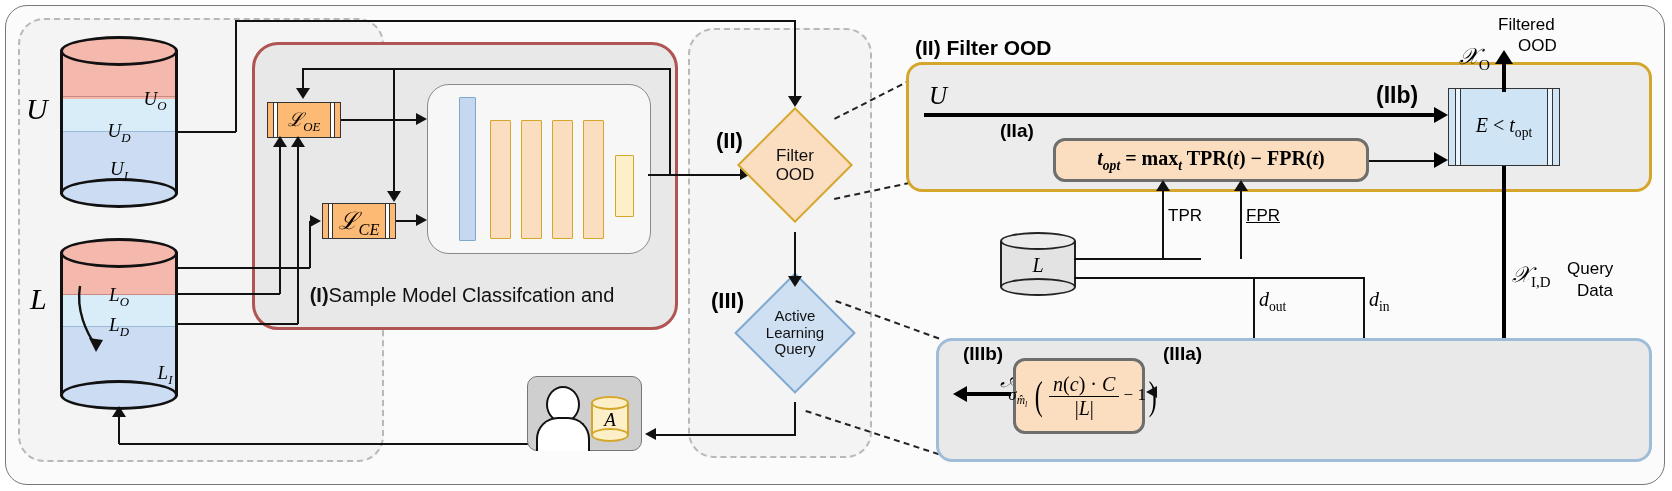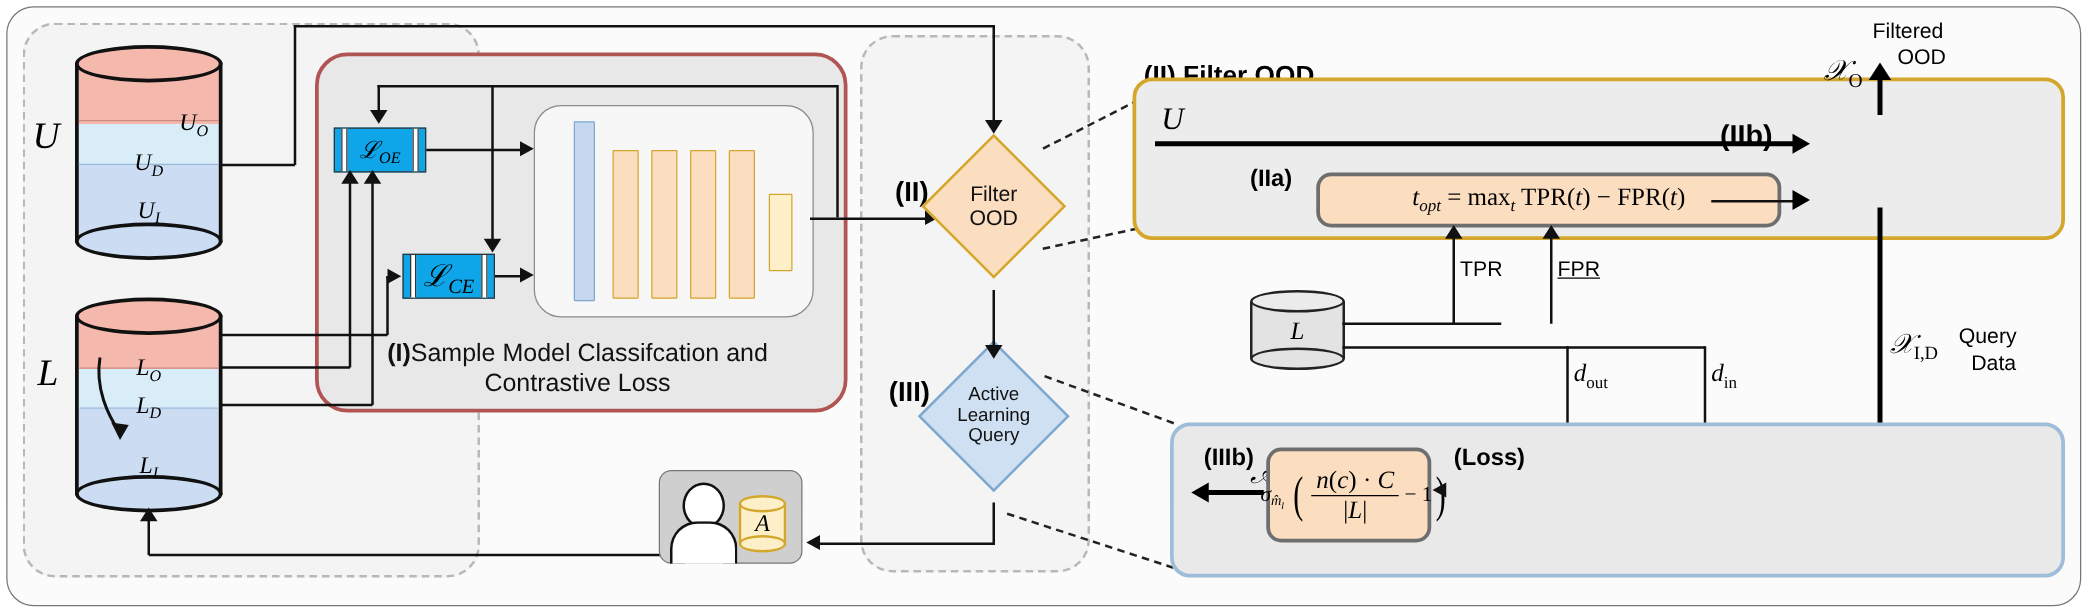--- a/index.html
+++ b/index.html
@@ -22,21 +22,21 @@
   .nnbar{position:absolute;border-radius:1px;}
 
   
   .cyl{position:absolute;}
   .cyl .body{position:absolute;left:0;right:0;border-left:3px solid #111;border-right:3px solid #111;overflow:hidden;}
   .cyl .top{position:absolute;left:0;right:0;border:3px solid #111;border-radius:50%;box-sizing:border-box;}
   .cyl .bot{position:absolute;left:0;right:0;border:3px solid #111;border-radius:50%;box-sizing:border-box;}
   .seg-label{position:absolute;width:100%;text-align:center;font-size:19px;}
 
   
-  .loss{position:absolute;background:#0ea5e9;border:1.5px solid #333;box-sizing:border-box;}
+  .loss{position:absolute;background:#fdba74;border:1.5px solid #333;box-sizing:border-box;}
   .loss .inner{position:absolute;top:0;bottom:0;width:3px;background:#fff;border-left:1px solid #333;border-right:1px solid #333;}
 
   
   .diamond{position:absolute;transform:rotate(45deg);box-sizing:border-box;}
   .diamond > .dtext{transform:rotate(-45deg);width:100%;height:100%;display:flex;align-items:center;justify-content:center;flex-direction:column;font-size:17px;line-height:1.12;color:#111;}
 
   
   .ln{position:absolute;background:#111;}
   .lnv{width:1.6px;}
   .lnh{height:1.6px;}
@@ -54,21 +54,21 @@
   .dash-ln{position:absolute;height:0;border-top:2px dashed #222;transform-origin:0 0;}
 
   
   #panel2{left:906px;top:62px;width:740px;height:124px;border:3px solid #d4a72c;border-radius:16px;background:#ececec;}
   #panel3{left:936px;top:338px;width:710px;height:118px;border:3px solid #9fbdd8;border-radius:16px;background:#e9e9e9;}
   .formula-box{position:absolute;background:#fbddc0;border:3px solid #6e6e6e;border-radius:12px;box-sizing:border-box;}
   #e-box{position:absolute;left:1448px;top:88px;width:112px;height:78px;background:#cfe5f5;border:1.5px solid #333;box-sizing:border-box;}
   #e-box .inner{position:absolute;top:0;bottom:0;width:4px;background:#eaf5fd;border-left:1px solid #333;border-right:1px solid #333;}
 
   .lbl{position:absolute;color:#000;}
-  .bold{font-weight:bold;margin-top:13px;}
+  .bold{font-weight:bold;}
 
   
   #annot{left:527px;top:376px;width:113px;height:73px;background:#cfcfcf;border:1.5px solid #777;border-radius:10px;}
   #person-head{position:absolute;left:18px;top:9px;width:30px;height:33px;border:2.5px solid #111;border-radius:50%;background:#fff;}
   #person-body{position:absolute;left:8px;top:40px;width:50px;height:32px;border:2.5px solid #111;border-bottom:none;border-radius:22px 22px 0 0;background:#fff;}
   #acyl{position:absolute;left:63px;top:19px;width:38px;height:46px;}
   #acyl .abody{position:absolute;left:0;right:0;top:7px;bottom:7px;background:#fdf0c9;border-left:2px solid #d4a72c;border-right:2px solid #d4a72c;}
   #acyl .atop{position:absolute;left:0;right:0;top:0;height:14px;border:2px solid #d4a72c;border-radius:50%;background:#fdf0c9;box-sizing:border-box;}
   #acyl .abot{position:absolute;left:0;right:0;bottom:0;height:14px;border:2px solid #d4a72c;border-radius:50%;background:#fdf0c9;box-sizing:border-box;}
 
@@ -101,21 +101,20 @@
   <div class="abs nnbar" style="left:490px;top:120px;width:19px;height:117px;background:#fbddc0;border:1.5px solid #d4a72c;"></div>
   <div class="abs nnbar" style="left:521px;top:120px;width:19px;height:117px;background:#fbddc0;border:1.5px solid #d4a72c;"></div>
   <div class="abs nnbar" style="left:552px;top:120px;width:19px;height:117px;background:#fbddc0;border:1.5px solid #d4a72c;"></div>
   <div class="abs nnbar" style="left:583px;top:120px;width:19px;height:117px;background:#fbddc0;border:1.5px solid #d4a72c;"></div>
   <div class="abs nnbar" style="left:615px;top:155px;width:17px;height:60px;background:#fdf0c9;border:1.5px solid #d4a72c;"></div>
 
   <div class="abs ctr" style="left:258px;top:268px;width:408px;height:54px;flex-direction:column;font-size:20px;color:#111;line-height:1.22;">
     <div>
       <span class="bold">(I)</span><span>Sample Model Classifcation and</span>
     </div>
-    <div>Contrastive Loss</div>
   </div>
 
   <div class="loss" style="left:267px;top:102px;width:74px;height:36px;">
     <div class="inner" style="left:5px;"></div>
       <div class="inner" style="right:5px;"></div>
     <div class="abs ctr serif ital" style="left:0;top:0;width:100%;height:100%;font-size:19px;">
       <span>ℒ<sub>OE</sub></span>
     </div>
   </div>
   <div class="loss" style="left:322px;top:203px;width:74px;height:36px;">
@@ -140,21 +139,21 @@
 
   <div class="lbl serif ital" style="left:30px;top:282px;font-size:30px;">L</div>
   <div class="cyl" style="left:60px;top:238px;width:118px;height:172px;">
     <div class="body" style="top:14px;height:144px;background:linear-gradient(to bottom,#f5b8ad 0%,#f5b8ad 30%,#d8edf8 30%,#d8edf8 52%,#ccdcf2 52%,#ccdcf2 100%);"></div>
     <div class="abs" style="left:3px;right:3px;top:56px;height:1px;background:#c98a80;"></div>
     <div class="abs" style="left:3px;right:3px;top:88px;height:1px;background:#9bb8da;"></div>
     <div class="top" style="top:0;height:30px;background:#f5b8ad;"></div>
     <div class="bot" style="bottom:0;height:30px;background:#ccdcf2;"></div>
     <div class="seg-label serif ital" style="top:46px;"><span>L</span><sub>O</sub></div>
     <div class="seg-label serif ital" style="top:76px;"><span>L</span><sub>D</sub></div>
-    <div class="seg-label serif ital" style="top:124px;"><span>L</span><sub>I</sub></div>
+    <div class="seg-label serif ital" style="top:124px;margin-left:46px;"><span>L</span><sub>I</sub></div>
     <svg class="abs" width="50" height="80" style="left:14px;top:42px;">
       <path d="M6 6 C 2 30, 12 52, 22 66" stroke="#111" stroke-width="2.4" fill="none"></path>
       <polygon points="22,72 15,58 29,60" fill="#111"></polygon>
     </svg>
   </div>
 
   <div class="ln lnh" style="left:176px;top:131px;width:60px;"></div>
   <div class="ln lnv" style="left:235px;top:20px;height:112px;"></div>
   <div class="ln lnh" style="left:235px;top:20px;width:560px;"></div>
   <div class="ln lnv" style="left:794px;top:20px;height:78px;"></div>
@@ -234,30 +233,37 @@
 
   <div class="lbl bold" style="left:915px;top:36px;font-size:21px;">(II) Filter OOD</div>
   <div class="abs" id="panel2"></div>
 
   <div class="lbl serif ital" style="left:929px;top:82px;font-size:25px;">U</div>
   <div class="ln thick" style="left:924px;top:113px;width:512px;height:4px;"></div>
   <div class="arr arr-r-b" style="left:1434px;top:107px;"></div>
   <div class="lbl bold" style="left:1376px;top:82px;font-size:23px;">(IIb)</div>
 
   <div class="lbl bold" style="left:1000px;top:120px;font-size:19px;">(IIa)</div>
-  <div class="formula-box ctr" style="left:1053px;top:138px;width:372px;height:44px;">
+  <div class="formula-box ctr" style="left:1053px;top:138px;width:316px;height:44px;font-weight:bold;">
     <span class="mth" style="font-size:20px;white-space:nowrap;">
       <i>t<sub>opt</sub></i> = max<sub><i>t</i></sub> TPR(<i>t</i>) − FPR(<i>t</i>)
     </span>
   </div>
   <div class="abs" style="left:0;top:0;width:0;height:0;overflow:hidden;">t_opt = max_t TPR(t) − FPR(t)</div>
 
   <div class="ln lnh" style="left:1369px;top:160px;width:69px;"></div>
   <div class="arr arr-r-b" style="left:1434px;top:152px;"></div>
 
+  <div id="e-box">
+    <div class="inner" style="left:6px;"></div>
+      <div class="inner" style="right:6px;"></div>
+    <div class="abs ctr mth" style="left:0;top:0;width:100%;height:100%;font-size:20px;">
+      <span><i>E</i> &lt; <i>t</i><sub>opt</sub></span>
+    </div>
+  </div>
   <div class="abs" style="left:0;top:0;width:0;height:0;overflow:hidden;">E &lt; t_opt</div>
 
   <div class="ln thick" style="left:1502px;top:62px;width:4px;height:30px;"></div>
   <div class="arr arr-u-b" style="left:1495px;top:50px;"></div>
   <div class="lbl mth" style="left:1459px;top:44px;font-size:23px;"><i>𝒳</i><sub>O</sub></div>
   <div class="lbl" style="left:1498px;top:14px;font-size:17px;text-align:left;line-height:1.25;">
     <div>Filtered</div>
     <div style="margin-left:20px;">OOD</div>
   </div>
 
@@ -288,21 +294,21 @@
   <div class="ln lnv" style="left:1253px;top:277px;height:90px;"></div>
   <div class="arr arr-d" style="left:1247px;top:365px;"></div>
   <div class="lbl mth" style="left:1259px;top:288px;font-size:20px;"><i>d</i><sub>out</sub></div>
   <div class="ln lnv" style="left:1363px;top:277px;height:90px;"></div>
   <div class="arr arr-d" style="left:1357px;top:365px;"></div>
   <div class="lbl mth" style="left:1369px;top:288px;font-size:20px;"><i>d</i><sub>in</sub></div>
 
   <div class="abs" id="panel3"></div>
 
   <div class="lbl bold" style="left:963px;top:343px;font-size:19px;">(IIIb)</div>
-  <div class="lbl bold" style="left:1163px;top:343px;font-size:19px;">(Loss)</div>
+  <div class="lbl bold" style="left:1163px;top:343px;font-size:19px;">(IIIa)</div>
 
   <div class="lbl mth" style="left:1000px;top:366px;font-size:24px;"><i>𝒜</i></div>
   <div class="abs" style="left:0;top:0;width:0;height:0;overflow:hidden;">A</div>
   <div class="ln thick" style="left:965px;top:392px;width:46px;height:4px;"></div>
   <div class="arr arr-l-b" style="left:953px;top:386px;"></div>
 
   <div class="formula-box ctr" style="left:1013px;top:358px;width:132px;height:76px;">
     <span class="mth" style="font-size:17px;white-space:nowrap;">
       −<i>σ</i><sub><i>m̂<sub>l</sub></i></sub>
       <span class="paren">(</span>

